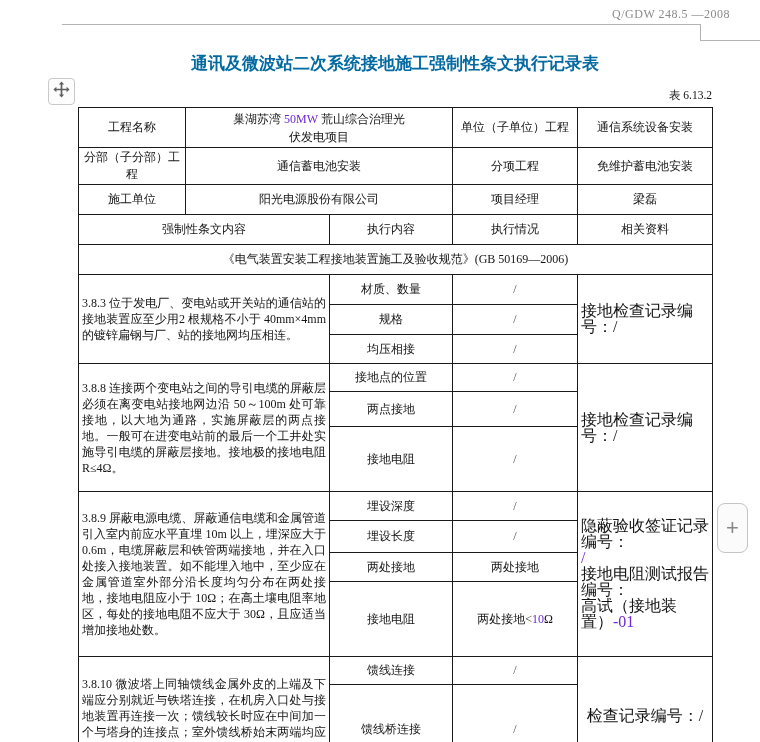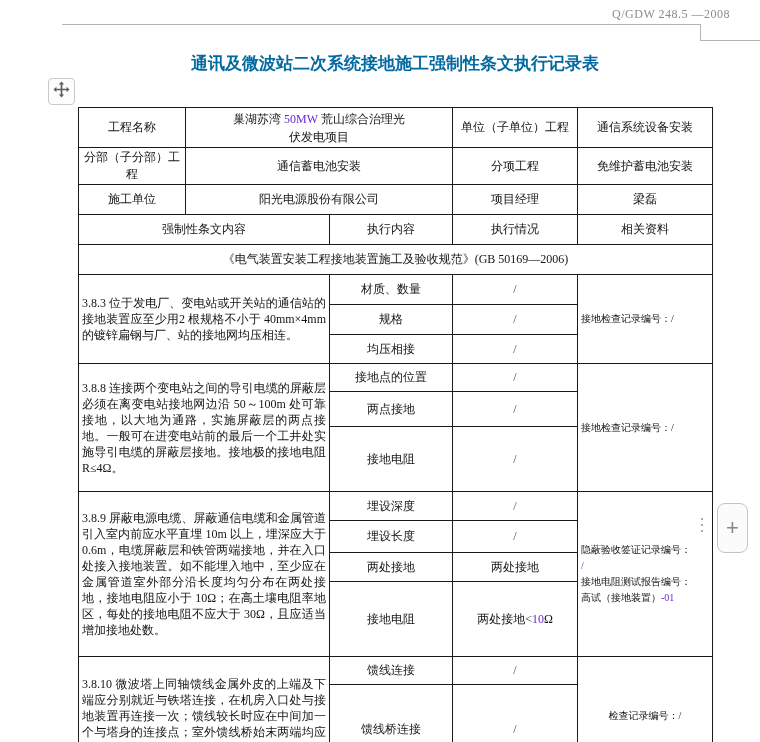--- a/index.html
+++ b/index.html
@@ -50,21 +50,21 @@
   }
   table.doc-table td {
     border:1px solid #1a1a1a; padding:1px 3px; vertical-align:middle;
     overflow:hidden;
   }
   td.c   { text-align:center; }
   td.clause {
     vertical-align:top; text-align:justify; text-justify:inter-character;
     font-size:12px; line-height:16px; padding:3px 5px 2px 5px;margin-top:11px;
   }
-  td.rec { font-size:10px; line-height:16px; padding:3px 6px; }
+  td.rec { font-size:16px; line-height:16px; padding:3px 6px; }
   td.rec.center { text-align:center; }
   td.val { color:#3d4a58; }
   td.vtop { vertical-align:top; padding-top:3px; }
   .num { color:#6d28d9; }
   .two-line div { line-height:18px; }
   tr.h40 { height:40px;padding-left:12px; }
   tr.h30 { height:30px; }
   tr.h29 { height:29px; }
   tr.h28 { height:28px; }
   tr.h35 { height:35px; }
@@ -85,20 +85,21 @@
 
   <div class="move-handle">
     <span>
       <svg width="17" height="17" viewBox="0 0 18 18">
         <path d="M9 0.5 L11.8 3.6 H9.9 V8.1 H14.4 V6.2 L17.5 9 L14.4 11.8 V9.9 H9.9 V14.4 H11.8 L9 17.5 L6.2 14.4 H8.1 V9.9 H3.6 V11.8 L0.5 9 L3.6 6.2 V8.1 H8.1 V3.6 H6.2 Z" fill="#5f5f5f"></path>
       </svg>
     </span>
   </div>
 
   <div class="title">通讯及微波站二次系统接地施工强制性条文执行记录表</div>
+  <div class="table-no">表 6.13.2</div>
 
   <table class="doc-table">
     <colgroup>
       <col style="width:107px">
         <col style="width:144px">
         <col style="width:123px">
         <col style="width:125px">
         <col style="width:135px">
     </colgroup>
 

